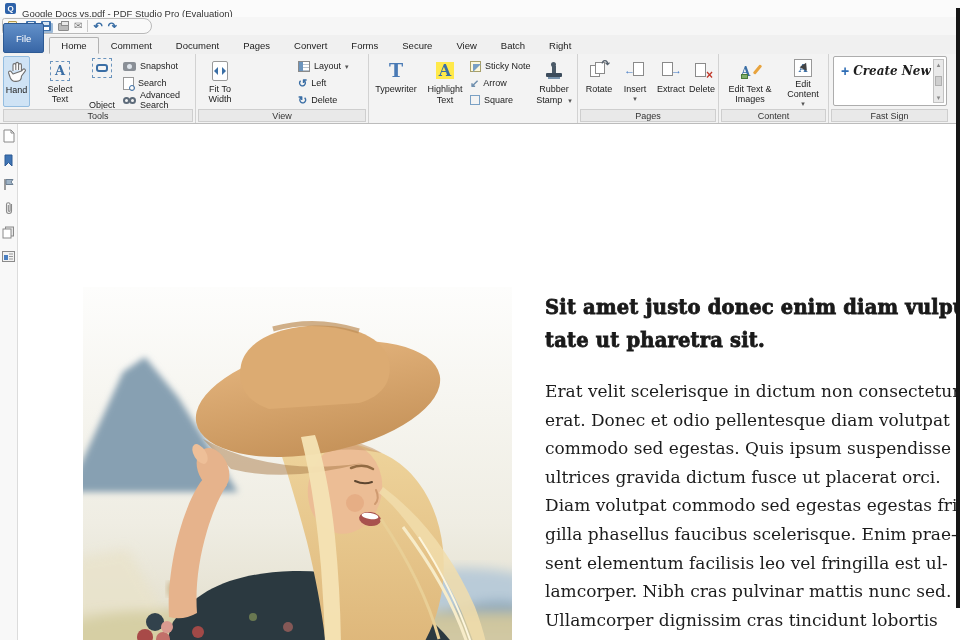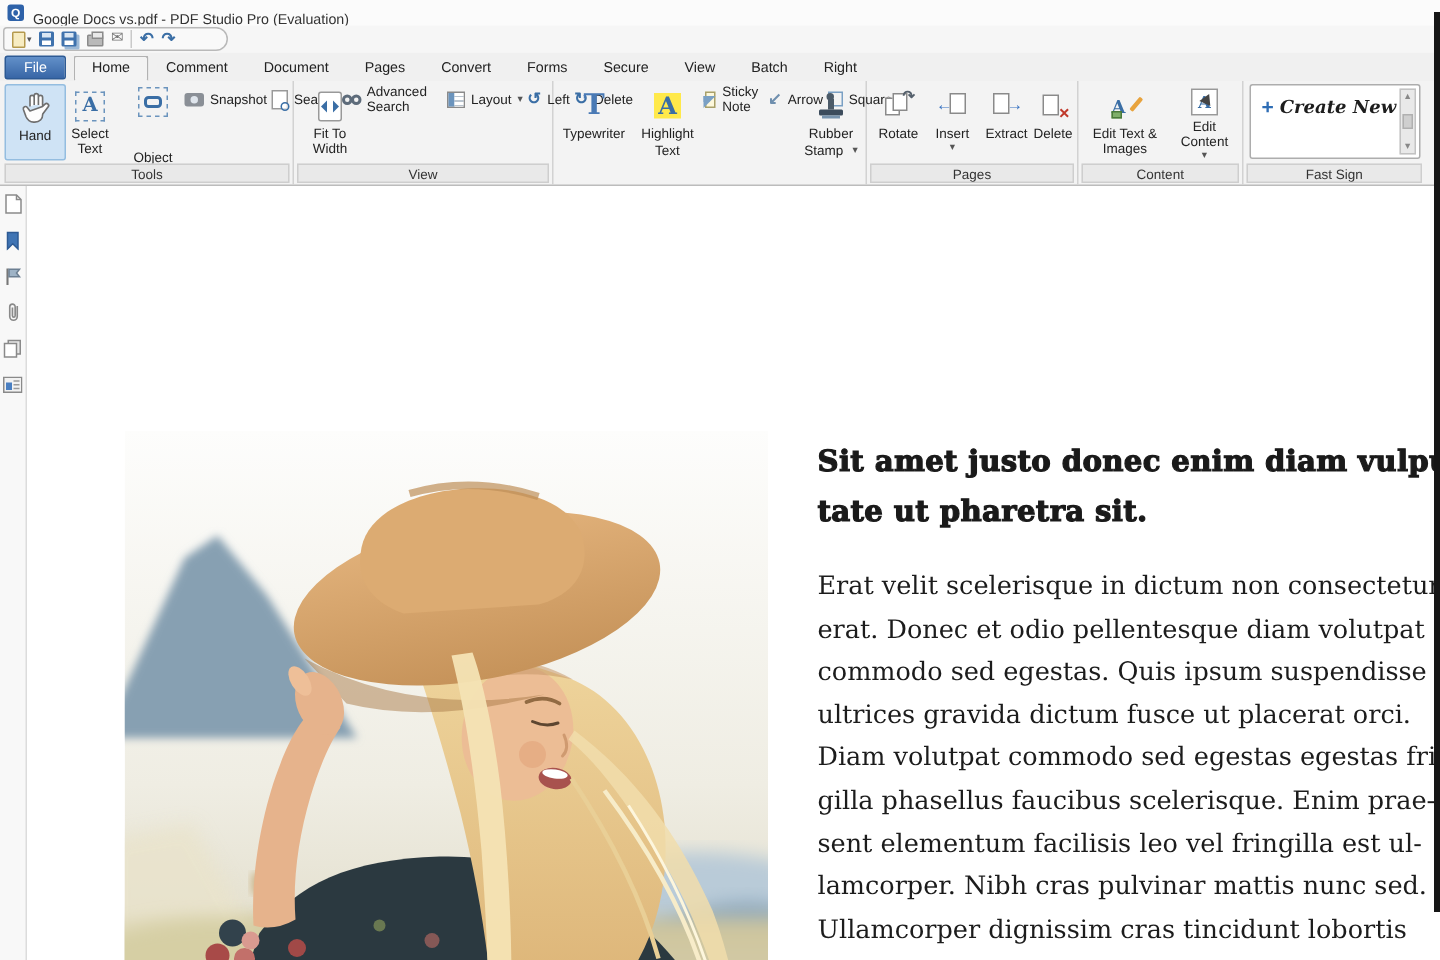--- a/index.html
+++ b/index.html
@@ -30,35 +30,35 @@
 .ico-floppy:after { content:""; position:absolute; left:2px; bottom:1px; width:6px; height:3px; background:#fff; }
 .ico-floppy2 { box-shadow:2px 2px 0 0 #9db9d6; margin-right:2px; }
 .ico-print { width:11px; height:8px; background:#b9b9b9; border:1px solid #8b8b8b; border-radius:1px; position:relative; margin-top:2px; }
 .ico-print:before { content:""; position:absolute; left:2px; top:-3px; width:6px; height:3px; background:#e9e9e9; border:1px solid #8b8b8b; }
 
 .tabrow { position:absolute; left:0; top:35px; width:960px; height:19px;
   background:#f0f0f0; display:flex; align-items:flex-end; padding-left:3px; }
 .tab { height:17px; padding:0 11px; font-size:9.5px; color:#222;
   display:flex; align-items:center; border:1px solid transparent; }
 .tab-file { background:linear-gradient(#6290c9,#3866a6); color:#fff; border-radius:2px;
-  height:16px; margin:0 5px 1px 0; padding:0 12px; border:1px solid #2d5档0; border:1px solid #2d5a94; }
+  height:30px; margin:0 5px 1px 0; padding:0 12px; border:1px solid #2d5档0; border:1px solid #2d5a94; }
 .tab-active { background:#f3f3f3; border-color:#b2b2b2 #b2b2b2 #f3f3f3 #b2b2b2; border-radius:2px 2px 0 0; }
 
 .ribbon { position:absolute; left:0; top:54px; width:960px; height:70px;
   background:#f3f3f3; border-bottom:1px solid #bcbcbc; }
 .rgroup { position:absolute; top:0; height:69px; border-right:1px solid #d2d2d2; }
 .rlabel { position:absolute; left:2px; right:2px; bottom:1px; height:13px;
   background:#e9e9e9; border:1px solid #cecece; font-size:9px; color:#333;
   display:flex; align-items:center; justify-content:center; }
 .bigbtn { position:absolute; top:2px; height:51px; display:flex; flex-direction:column;
   align-items:center; padding-top:2px; gap:1px; border-radius:2px; }
 .bigbtn .ic { height:25px; display:flex; align-items:center; justify-content:center; }
 .lbl { font-size:9px; line-height:10px; color:#222; text-align:center; white-space:pre-line; }
 .sel { background:#cfe3f5; border:1px solid #94bde0; }
-.scol { position:absolute; display:flex; flex-direction:row; gap:3px; }
+.scol { position:absolute; display:flex; flex-direction:column; gap:3px; }
 .smallbtn { display:flex; align-items:center; gap:4px; height:14px; font-size:9px; color:#222; }
 .caret { font-size:7px; color:#555; line-height:7px; }
 .lblrow { display:flex; align-items:center; gap:6px; }
 .i-dashbox { width:20px; height:20px; border:1px dashed #6b94bd; display:flex; align-items:center; justify-content:center; }
 .i-dashbox .a { font-family:"DejaVu Serif",serif; font-size:13px; font-weight:bold; color:#3a6ea5; }
 .i-objinner { width:12px; height:8px; border:2px solid #3a6ea5; border-radius:3px; }
 .i-cam { width:13px; height:9px; background:#8a8f96; border-radius:2px; position:relative; }
 .i-cam:before { content:""; position:absolute; left:4px; top:2px; width:5px; height:5px; background:#dfe5ec; border-radius:50%; }
 .i-doc { width:11px; height:13px; background:#fff; border:1px solid #999; position:relative; }
 .i-doc .mg { position:absolute; right:-2px; bottom:-2px; width:6px; height:6px; border:1.5px solid #3a6ea5; border-radius:50%; background:#fffa; }
@@ -178,21 +178,21 @@
   <span class="tab">Forms</span>
   <span class="tab">Secure</span>
   <span class="tab">View</span>
   <span class="tab">Batch</span>
   <span class="tab">Right</span>
 </div>
 
 <div class="ribbon">
 
   <div class="rgroup" style="left:1px;width:195px;">
-    <div class="bigbtn sel" style="left:2px;width:41px;">
+    <div class="bigbtn sel" style="left:2px;width:27px;">
       <span class="ic">
         <svg width="20" height="22" viewBox="0 0 20 22">
             <path d="M6 10 V4 a1.4 1.4 0 0 1 2.8 0 V9 M8.8 9 V2.8 a1.4 1.4 0 0 1 2.8 0 V9 M11.6 9 V4 a1.4 1.4 0 0 1 2.8 0 V10 M14.4 10 l1.6-1.6 a1.4 1.4 0 0 1 2 2 L14.5 15 c0 3.4-2.2 5.4-5.3 5.4 H8.4 c-2.6 0-4.1-1.3-5.1-3.7 L1.6 12 a1.5 1.5 0 0 1 2.6-1.4 L6 13 Z" fill="#fdfdfd" stroke="#6f6f6f" stroke-width="1.1" stroke-linejoin="round"></path>
           </svg>
       </span>
       <span class="lbl">Hand</span>
     </div>
     <div class="bigbtn" style="left:39px;width:40px;">
       <span class="ic">
           <span class="i-dashbox">

